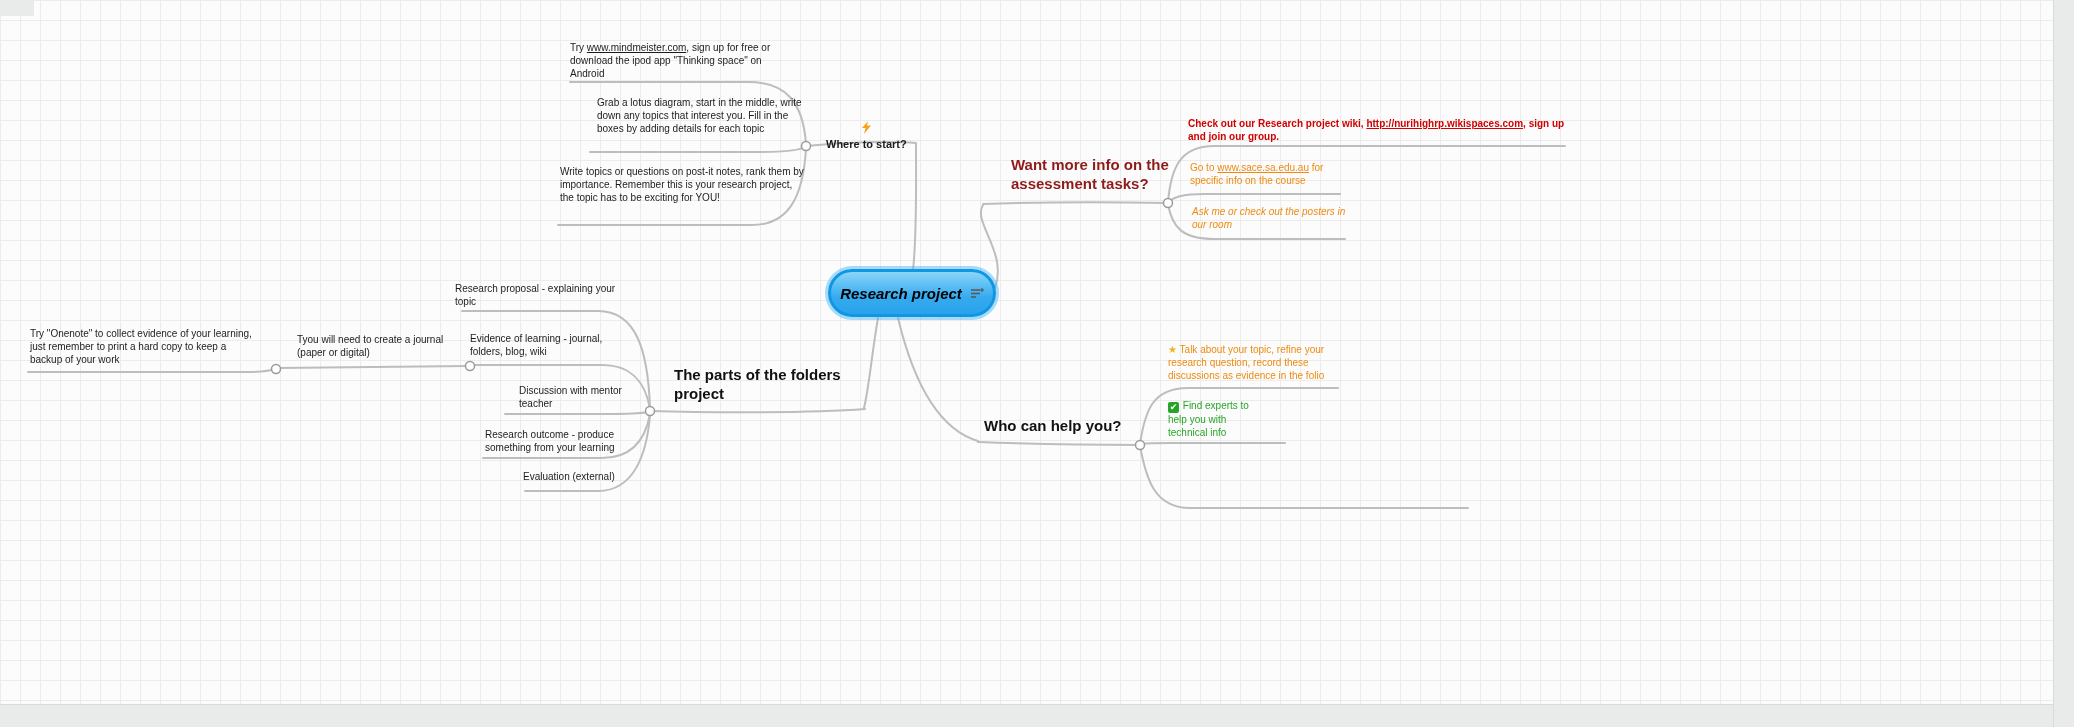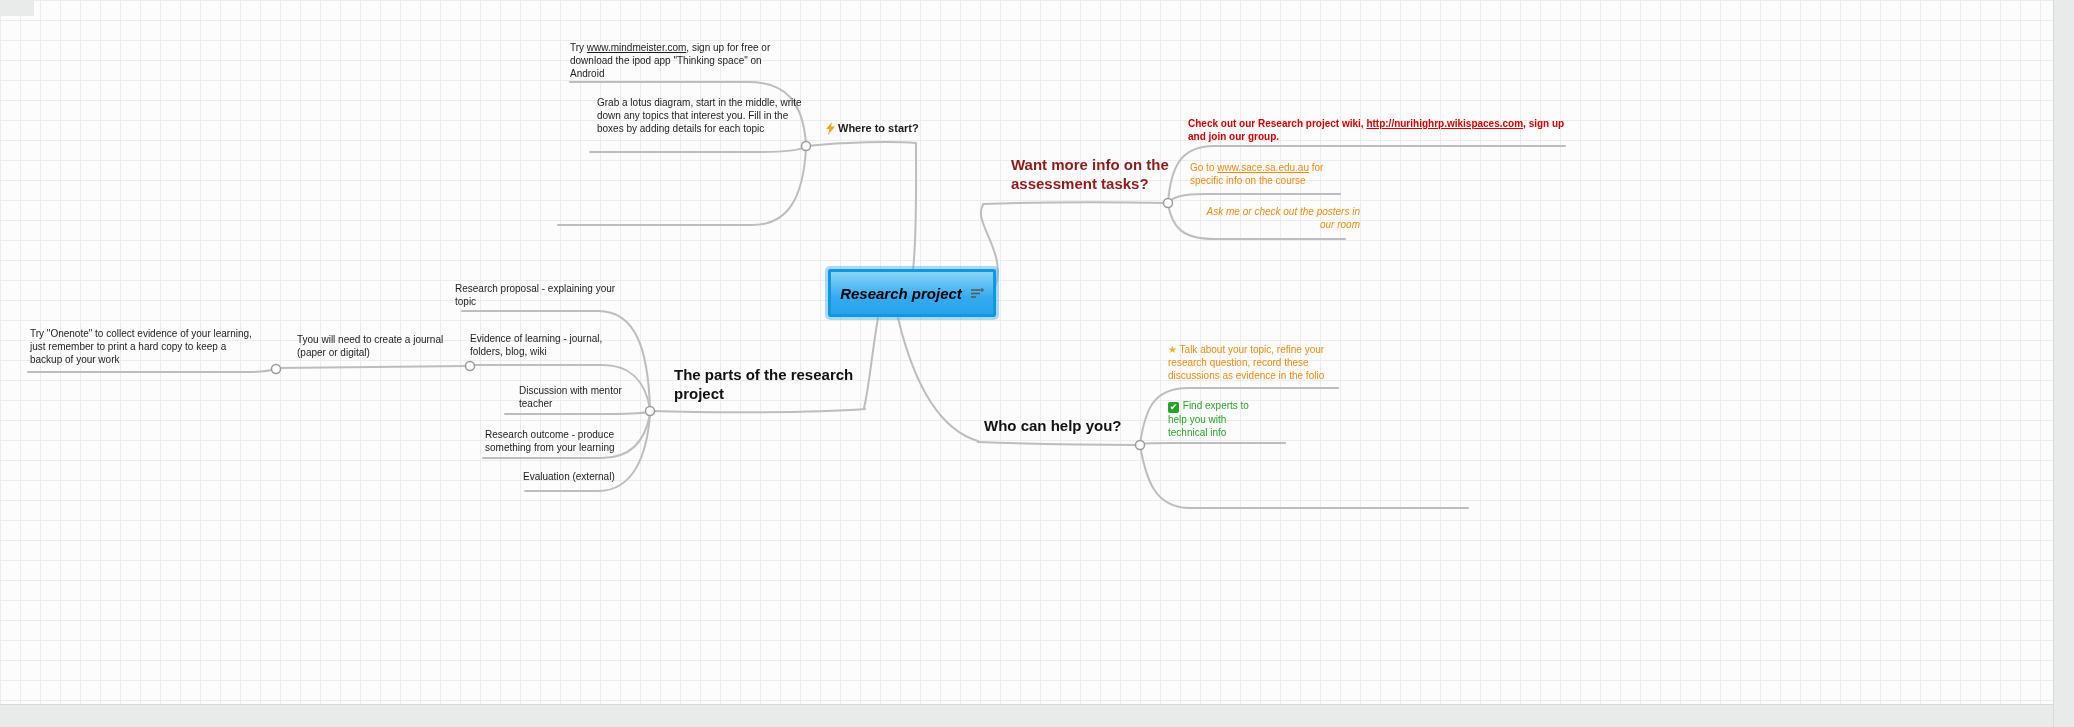--- a/index.html
+++ b/index.html
@@ -14,25 +14,25 @@
   svg.wires{position:absolute;left:0;top:0;z-index:1;}
   .node{position:absolute;z-index:2;font-size:10px;line-height:1.3;}
   .link{text-decoration:underline;color:inherit;cursor:pointer;}
   .branch-label{font-weight:bold;font-size:14px;line-height:1.28;color:#111;}
   .nowrap{white-space:nowrap;}
   .maroon{color:#8f1a1a;}
   .red{color:#d00000;font-weight:bold;}
   .orange{color:#ee8a10;}
   .green{color:#27a427;}
   .italic{font-style:italic;}
-  .where-label{font-weight:bold;font-size:11px;display:flex;align-items:center;gap:3px;}
+  .where-label{font-weight:bold;font-size:11px;display:flex;align-items:center;gap:3px;flex-direction:column;}
   .root{
     position:absolute;left:828px;top:269px;width:162px;height:42px;z-index:3;
     background:linear-gradient(180deg,#8ad6f9 0%,#35aaf0 60%,#2aa3ec 100%);
-    border:3px solid #0f97e3;border-radius:2px;
+    border:3px solid #0f97e3;border-radius:24px;
     box-shadow:0 0 0 3px rgba(62,178,243,.45);
     display:flex;align-items:center;justify-content:center;gap:8px;
     font-weight:bold;font-style:italic;font-size:15px;color:#000;cursor:pointer;
   }
   .star{color:#f2b01e;font-style:normal;}
   .checkbox-ic{
     display:inline-block;width:11px;height:11px;background:#27a427;color:#fff;
     font-size:9px;line-height:11px;text-align:center;border-radius:2px;
     font-style:normal;vertical-align:-1px;margin-right:1px;
   }
@@ -109,39 +109,42 @@
   </div>
 
   <div class="node" style="left:597px;top:96px;width:205px;">
     <span>Grab a lotus diagram, start in the middle, write down any topics that interest you. Fill in the boxes by adding details for each topic</span>
   </div>
 
   <div class="node" style="left:570px;top:41px;width:225px;">
     <span>Try </span><a class="link">www.mindmeister.com</a><span>, sign up for free or download the ipod app "Thinking space" on Android</span>
   </div>
 
+  <div class="node" style="left:560px;top:165px;width:244px;">
+    <span>Write topics or questions on post-it notes, rank them by importance. Remember this is your research project, the topic has to be exciting for YOU!</span>
+  </div>
 
   <div class="node branch-label maroon" style="left:1011px;top:155px;width:172px;font-size:15px;">
     <span>Want more info on the assessment tasks?</span>
   </div>
 
   <div class="node red" style="left:1188px;top:117px;width:380px;">
     <span>Check out our Research project wiki, </span><a class="link">http://nurihighrp.wikispaces.com,</a><span> sign up and join our group.</span>
   </div>
 
   <div class="node orange" style="left:1190px;top:161px;width:145px;">
     <span>Go to </span><a class="link">www.sace.sa.edu.au</a><span> for specific info on the course</span>
   </div>
 
-  <div class="node orange italic" style="left:1192px;top:205px;width:168px;text-align:right;">
+  <div class="node orange italic" style="left:1192px;top:205px;width:168px;">
     <span>Ask me or check out the posters in our room</span>
   </div>
 
   <div class="node branch-label" style="left:674px;top:365px;width:180px;font-size:15px;">
-    <span>The parts of the research project</span>
+    <span>The parts of the folders project</span>
   </div>
 
   <div class="node" style="left:455px;top:282px;width:168px;">
     <span>Research proposal - explaining your topic</span>
   </div>
 
   <div class="node" style="left:470px;top:332px;width:155px;">
     <span>Evidence of learning - journal, folders, blog, wiki</span>
   </div>
 

